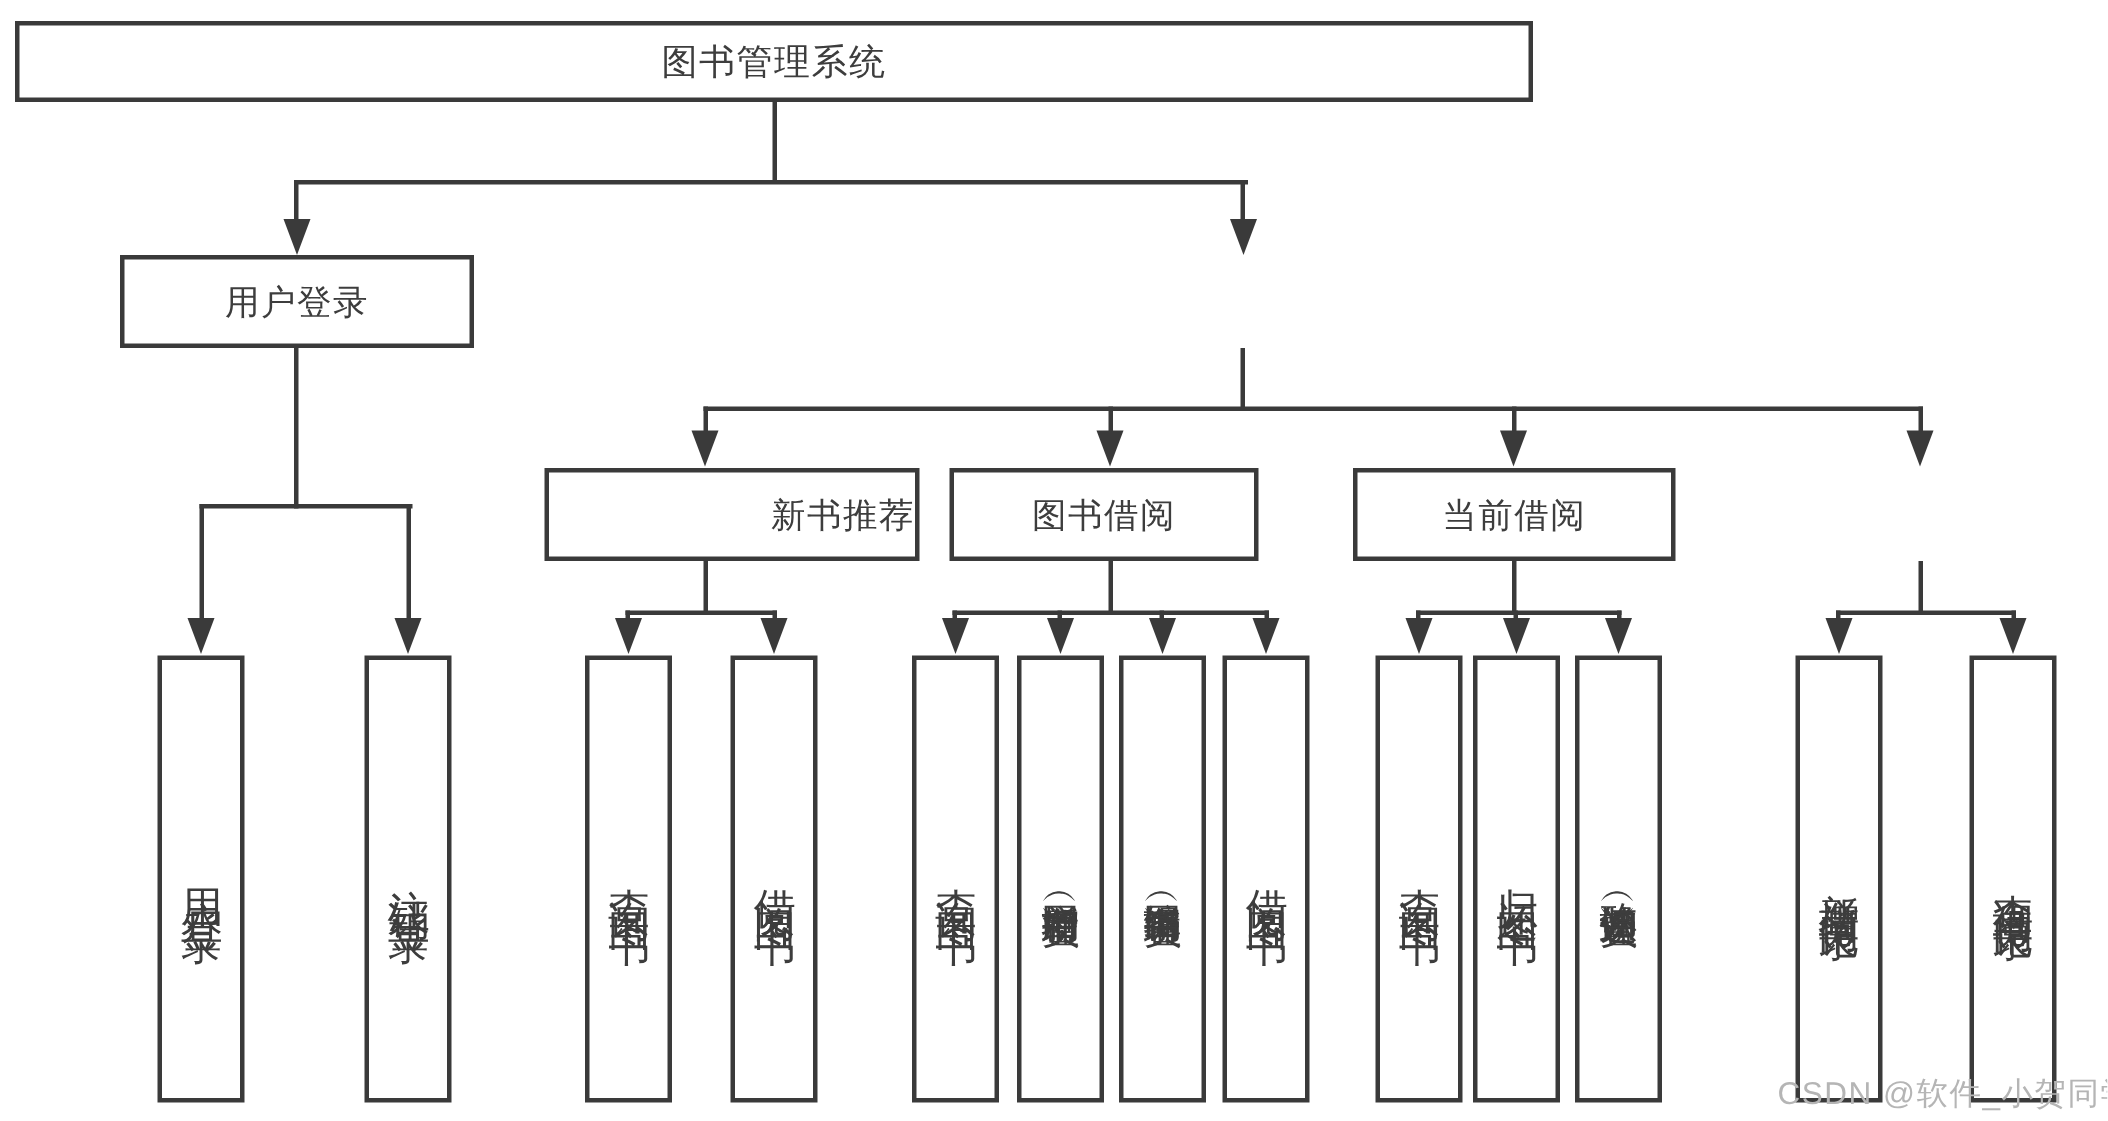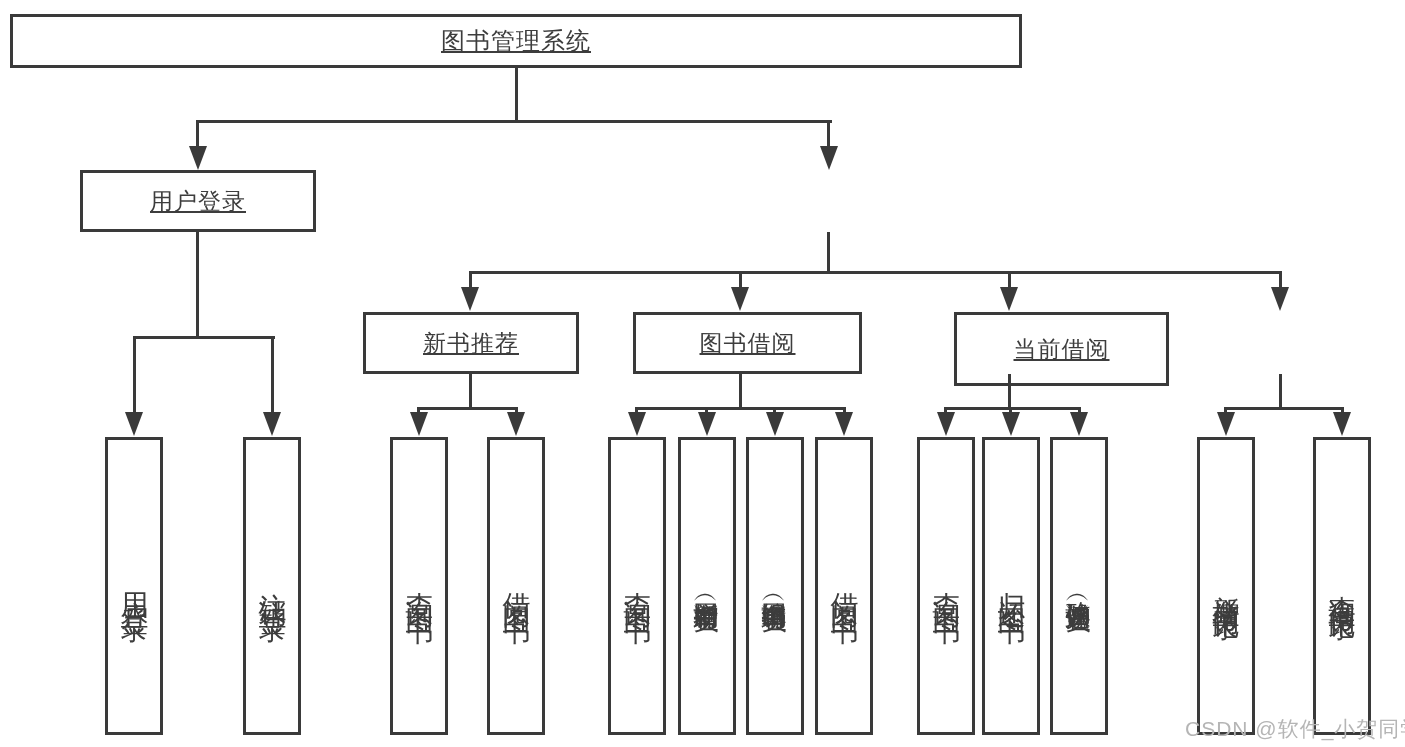--- a/index.html
+++ b/index.html
@@ -17,21 +17,21 @@
   }
   
   .node{
     position:absolute;
     border:3px solid var(--line);
     background:#ffffff;
     display:flex;align-items:center;justify-content:center;
     color:var(--text);
     box-sizing:border-box;
   }
-  .h-node{font-size:23px;letter-spacing:1px;text-decoration:underline;}
+  .h-node{font-size:23px;letter-spacing:1px;}
   .root-node{font-size:24px;}
   .leaf{width:58px;height:298px;top:437px;}
   .leaf span{
     writing-mode:vertical-rl;
     text-orientation:mixed;
     white-space:nowrap;
     color:var(--text);
   }
   .v4 span{font-size:28px;letter-spacing:8px;}
   .v6 span{font-size:27px;letter-spacing:4px;}
@@ -86,27 +86,27 @@
   <div class="ln" style="left:469px;top:271px;width:813px;height:3px;"></div>
   <div class="ln" style="left:469px;top:271px;width:3px;height:18px;"></div>
   <div class="arrow" style="left:461px;top:287px;"></div>
   <div class="ln" style="left:739px;top:271px;width:3px;height:18px;"></div>
   <div class="arrow" style="left:731px;top:287px;"></div>
   <div class="ln" style="left:1008px;top:271px;width:3px;height:18px;"></div>
   <div class="arrow" style="left:1000px;top:287px;"></div>
   <div class="ln" style="left:1279px;top:271px;width:3px;height:18px;"></div>
   <div class="arrow" style="left:1271px;top:287px;"></div>
 
-  <div class="node h-node" style="left:363px;top:312px;width:216px;height:62px;">
+  <div class="node h-node" style="left:363px;top:312px;width:250px;height:62px;justify-content:flex-end;">
     <span>新书推荐</span>
   </div>
-  <div class="node h-node" style="left:633px;top:312px;width:229px;height:62px;">
+  <div class="node h-node" style="left:633px;top:312px;width:206px;height:62px;">
     <span>图书借阅</span>
   </div>
-  <div class="node h-node" style="left:954px;top:312px;width:215px;height:74px;">
+  <div class="node h-node" style="left:902px;top:312px;width:215px;height:62px;">
     <span>当前借阅</span>
   </div>
 
   <div class="ln" style="left:469px;top:374px;width:3px;height:36px;"></div>
   <div class="ln" style="left:417px;top:407px;width:101px;height:3px;"></div>
   <div class="ln" style="left:417px;top:407px;width:3px;height:8px;"></div>
   <div class="arrow" style="left:410px;top:412px;"></div>
   <div class="ln" style="left:515px;top:407px;width:3px;height:8px;"></div>
   <div class="arrow" style="left:507px;top:412px;"></div>
 

